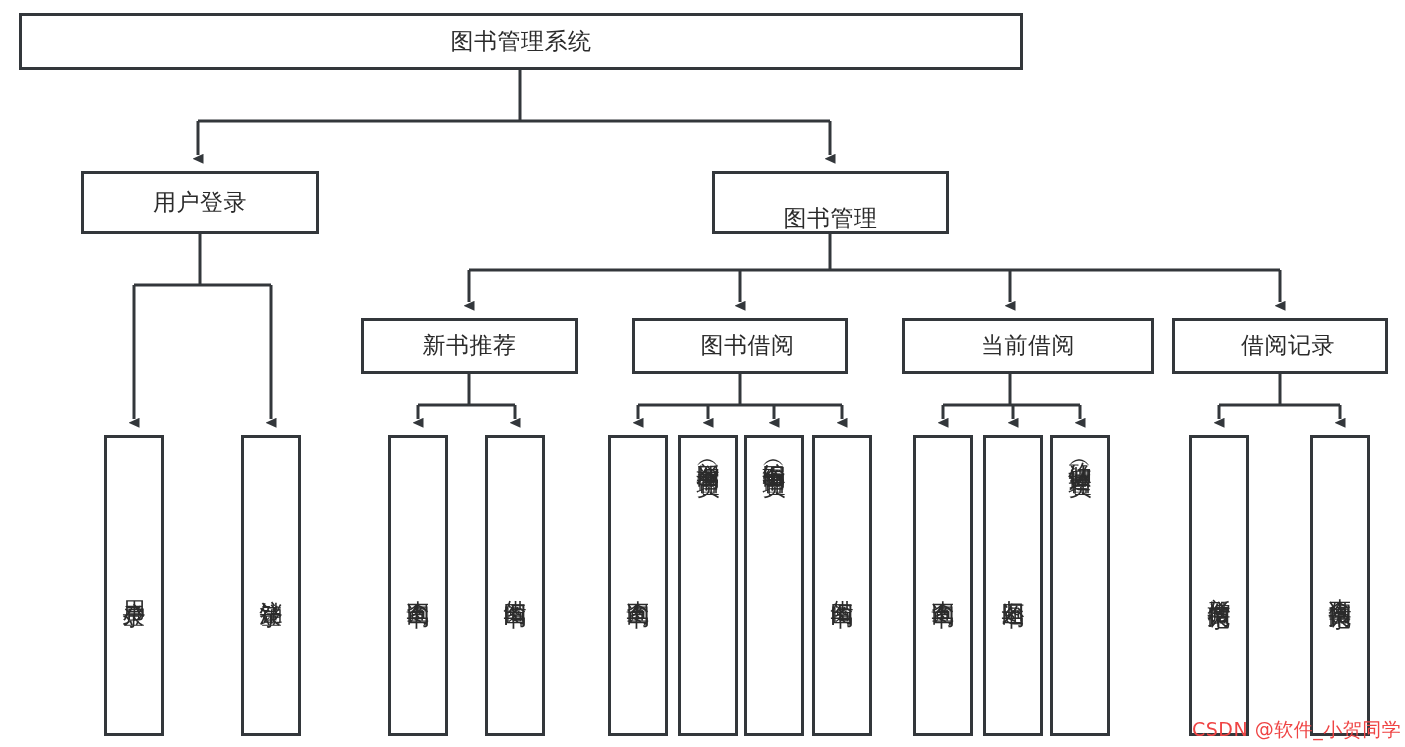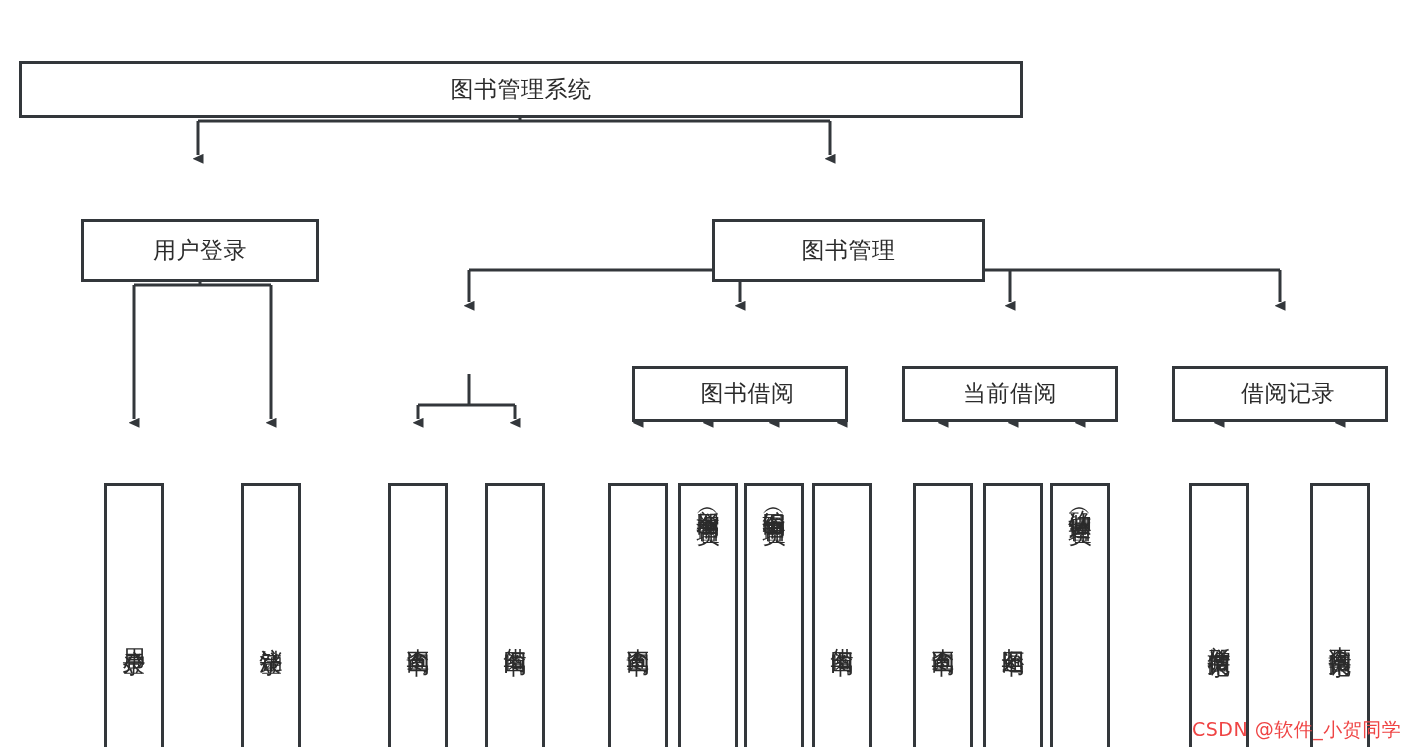--- a/index.html
+++ b/index.html
@@ -27,21 +27,20 @@
   .node {
     position: absolute;
     box-sizing: border-box;
     border: 3px solid #33373b;
     background: #ffffff;
     display: flex;
     align-items: center;
     justify-content: center;
     color: #2b2b2b;
     z-index: 2;
-    margin-top: 48px;
   }
   .node.horiz {
     font-size: 23px;
     letter-spacing: 0.5px;
     line-height: 1.1;
   }
   .node.vert {
     writing-mode: vertical-rl;
     text-orientation: upright;
     font-size: 23px;
@@ -122,28 +121,31 @@
     </g>
   </svg>
 
   <div class="node horiz" style="left:19px;top:13px;width:1004px;height:57px;">
     <span class="node-label">图书管理系统</span>
   </div>
 
   <div class="node horiz" style="left:81px;top:171px;width:238px;height:63px;">
     <span class="node-label">用户登录</span>
   </div>
-  <div class="node horiz" style="left:712px;top:171px;width:273px;height:63px;">
+  <div class="node horiz" style="left:712px;top:171px;width:237px;height:63px;align-items:flex-end;">
     <span class="node-label">图书管理</span>
   </div>
 
+  <div class="node horiz" style="left:361px;top:318px;width:217px;height:56px;">
+    <span class="node-label">新书推荐</span>
+  </div>
   <div class="node horiz" style="left:632px;top:318px;width:216px;height:56px;padding-left:15px;">
     <span class="node-label">图书借阅</span>
   </div>
-  <div class="node horiz" style="left:902px;top:318px;width:216px;height:56px;">
+  <div class="node horiz" style="left:902px;top:318px;width:252px;height:56px;">
     <span class="node-label">当前借阅</span>
   </div>
   <div class="node horiz" style="left:1172px;top:318px;width:216px;height:56px;padding-left:16px;">
     <span class="node-label">借阅记录</span>
   </div>
 
   <div class="node vert" style="left:104px;top:435px;width:60px;height:301px;">
     <span class="node-label">用户登录</span>
   </div>
   <div class="node vert" style="left:241px;top:435px;width:60px;height:301px;">

